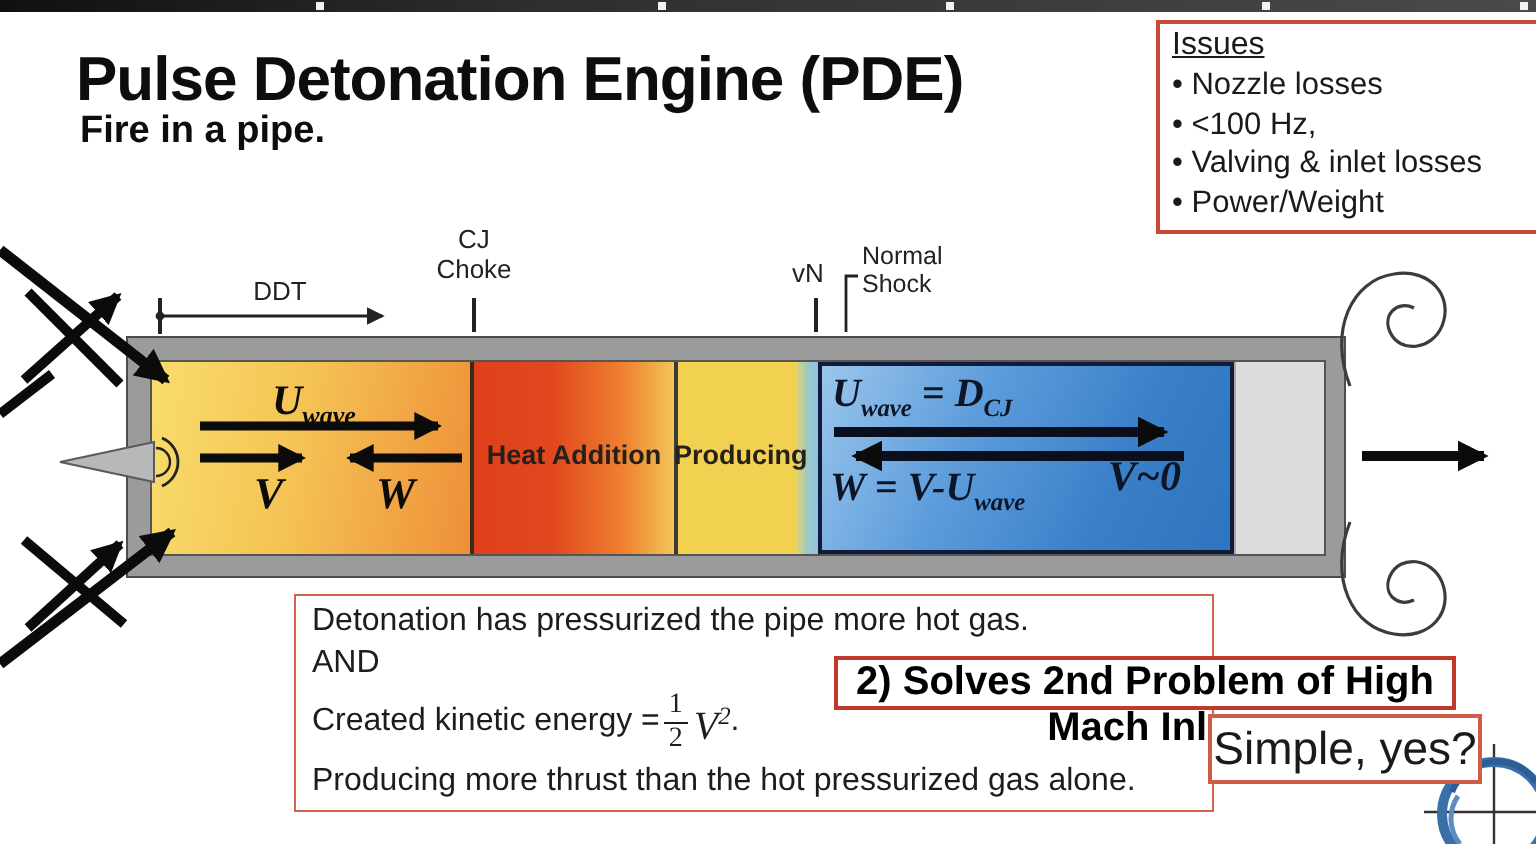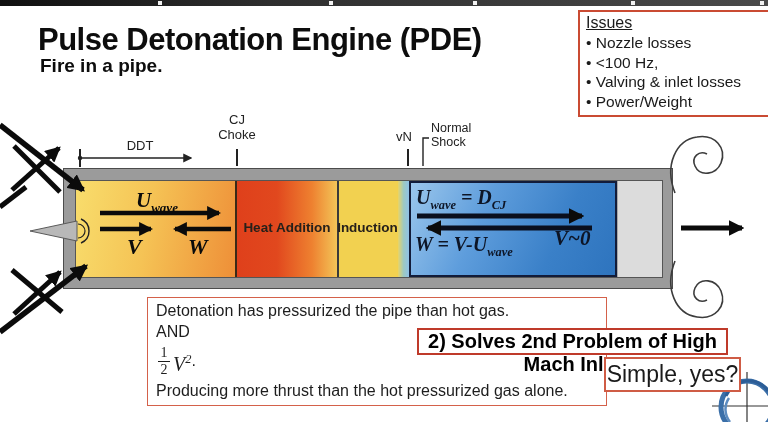--- a/index.html
+++ b/index.html
@@ -102,21 +102,21 @@
     <div>Normal</div>
     <div>Shock</div>
   </div>
 
   <div class="abs serif m-black" style="left:136px;top:188px;font-size:21px;z-index:6">
     <span>U</span><sub class="s">wave</sub>
   </div>
   <div class="abs serif m-black" style="left:127px;top:234px;font-size:22px;z-index:6">V</div>
   <div class="abs serif m-black" style="left:188px;top:234px;font-size:22px;z-index:6">W</div>
   <div class="abs rlabel" style="left:238px;top:220px;width:98px">Heat Addition</div>
-  <div class="abs rlabel" style="left:337px;top:220px;width:61px">Induction</div>
+  <div class="abs rlabel" style="left:337px;top:220px;width:61px">Producing</div>
 
   <div class="abs serif m-navy" style="left:415px;top:233px;font-size:20px;z-index:6">
     <span>W = V-</span><span>U</span><sub class="s">wave</sub>
   </div>
   <div class="abs serif m-navy" style="left:416px;top:186px;font-size:20px;z-index:6">
     <span>U</span><sub class="s">wave</sub><span> = </span><span>D</span><sub class="s">CJ</sub>
   </div>
   <div class="abs serif m-navy" style="left:554px;top:226px;font-size:21px;z-index:6">V~0</div>
 
   <svg id="overlay" class="abs" width="768" height="422" viewBox="0 0 768 422">
@@ -186,23 +186,24 @@
     <g>
       <line x1="747" y1="372" x2="747" y2="422" stroke="#333" stroke-width="1.2"></line>
       <line x1="712" y1="406" x2="768" y2="406" stroke="#333" stroke-width="1.2"></line>
       <circle cx="747" cy="407" r="26" fill="none" stroke="#3b6fa8" stroke-width="5"></circle>
       <path d="M 726,396 A 24,24 0 0 1 768,391" fill="none" stroke="#2c5d96" stroke-width="3"></path>
       <path d="M 730,422 A 20,20 0 0 1 729,398" fill="none" stroke="#5d8cc0" stroke-width="2.5"></path>
     </g>
   </svg>
 
   <div id="notebox" class="abs">
-    <div class="ln">Detonation has pressurized the pipe than hot gas.</div>
+    <div class="ln">Detonation has pressurized the pipe more hot gas.</div>
     <div class="ln">AND</div>
     <div class="eqrow">
+      <span>Created kinetic energy = </span>
       <span class="frac">
         <span>1</span>
         <span class="bar"></span>
         <span>2</span>
       </span>
       <span class="eqvar"><span>V</span><sup class="p">2</sup></span>
         <span>.</span>
     </div>
     <div class="ln">Producing more thrust than the hot pressurized gas alone.</div>
   </div>

